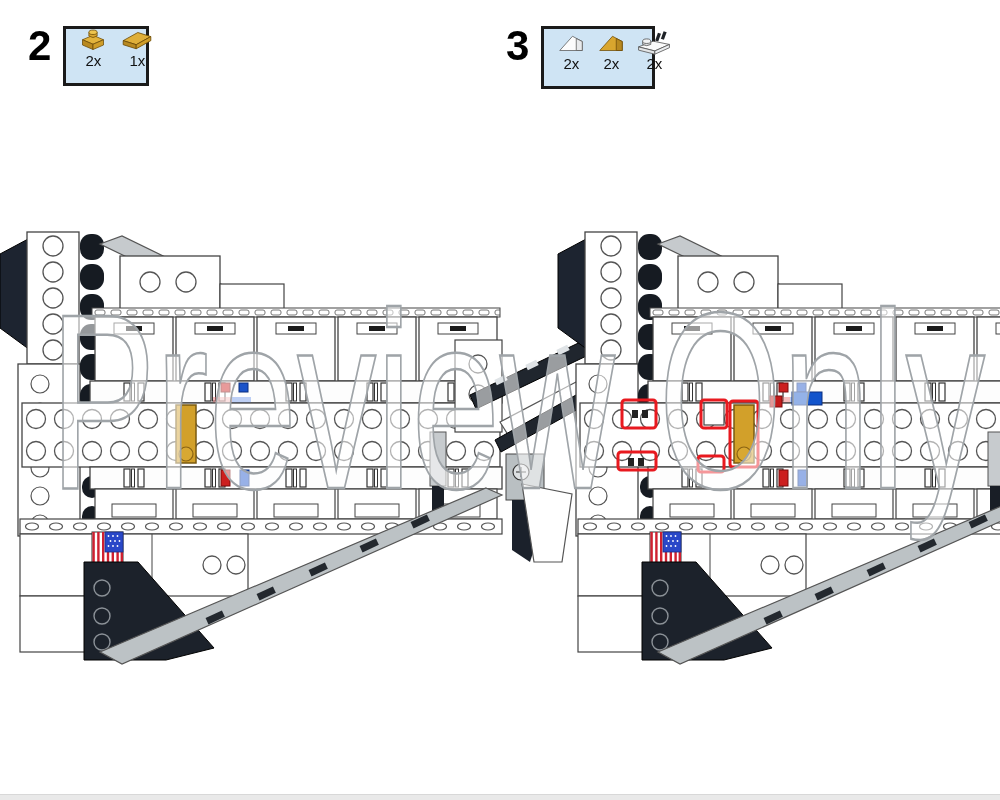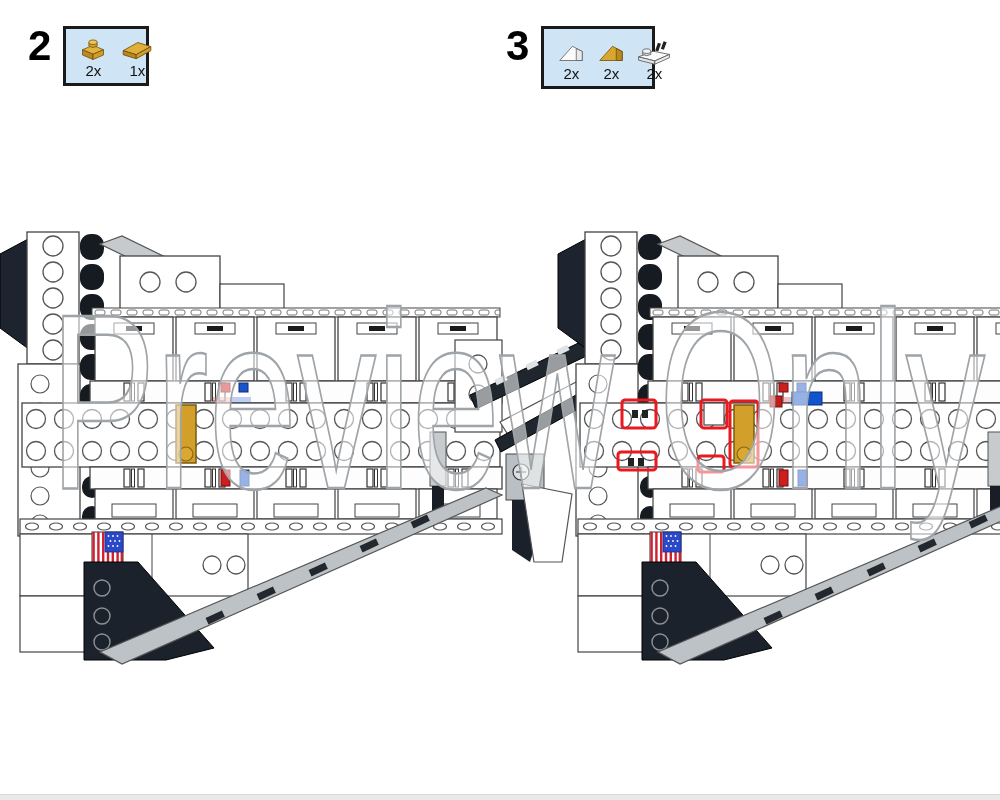--- a/index.html
+++ b/index.html
@@ -5,21 +5,21 @@
   html,body{margin:0;padding:0}
   body{
     width:1000px;height:800px;overflow:hidden;position:relative;
     background:#ffffff;font-family:"Liberation Sans",sans-serif;
   }
   .scene{position:absolute;left:0;top:0;z-index:1}
   .step{position:absolute;display:flex;align-items:flex-start;gap:12px;z-index:3}
   .step-number{font-size:42px;font-weight:bold;color:#000;line-height:.85;margin-top:2px}
   .parts-box{
     background:#cfe4f4;border:3px solid #1a1a1a;
-    display:flex;align-items:flex-end;gap:10px;padding:8px 12px 2px 12px;
+    display:flex;align-items:flex-end;gap:10px;padding:8px 12px 12px 12px;
     box-sizing:border-box;
   }
   .part{display:flex;flex-direction:column;align-items:center;gap:0}
   .part-count{font-size:15px;color:#111;line-height:1.25}
   .bottom-bar{
     position:absolute;left:0;bottom:0;width:1000px;height:5px;
     background:#e9e9e9;border-top:1px solid #d8d8d8;z-index:2;
   }
 </style>
 </head>

